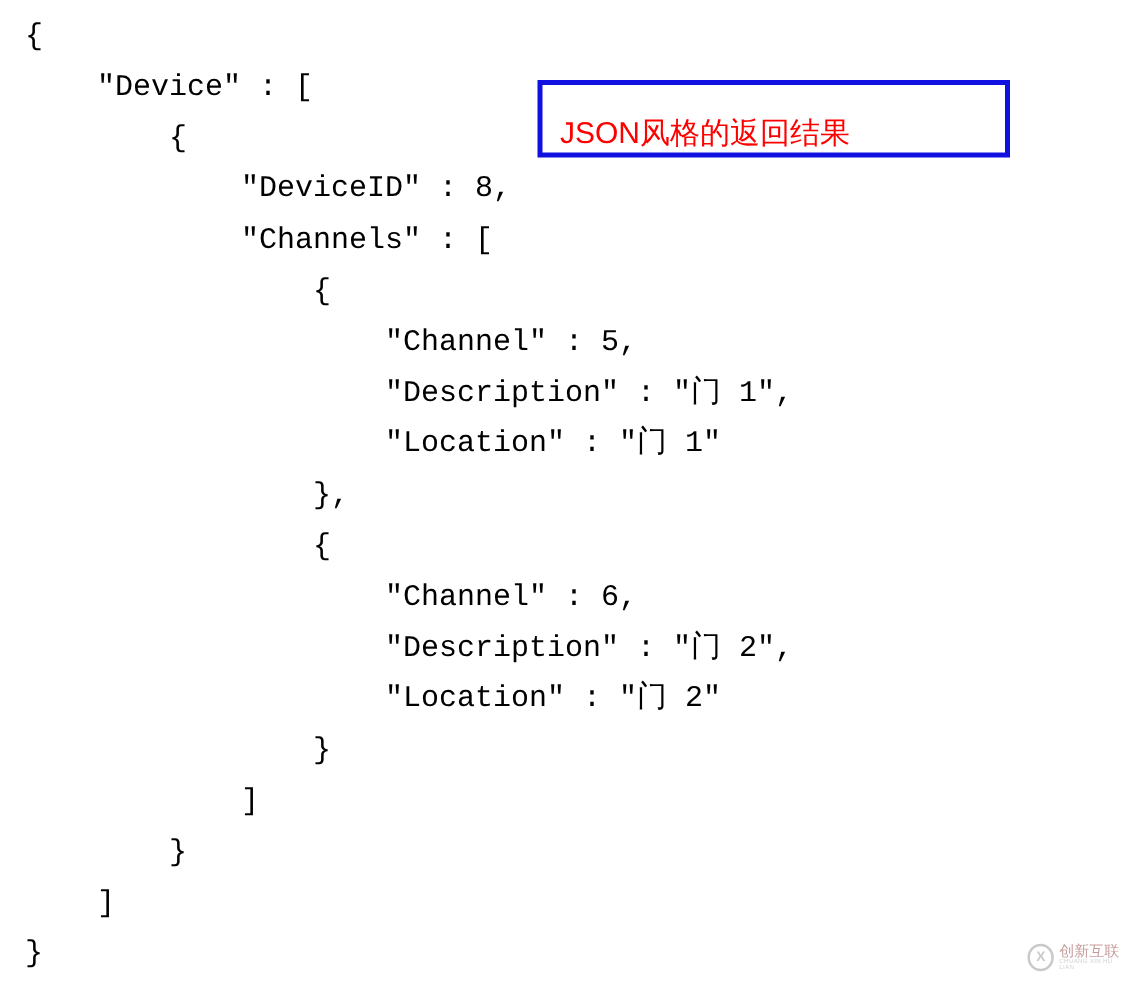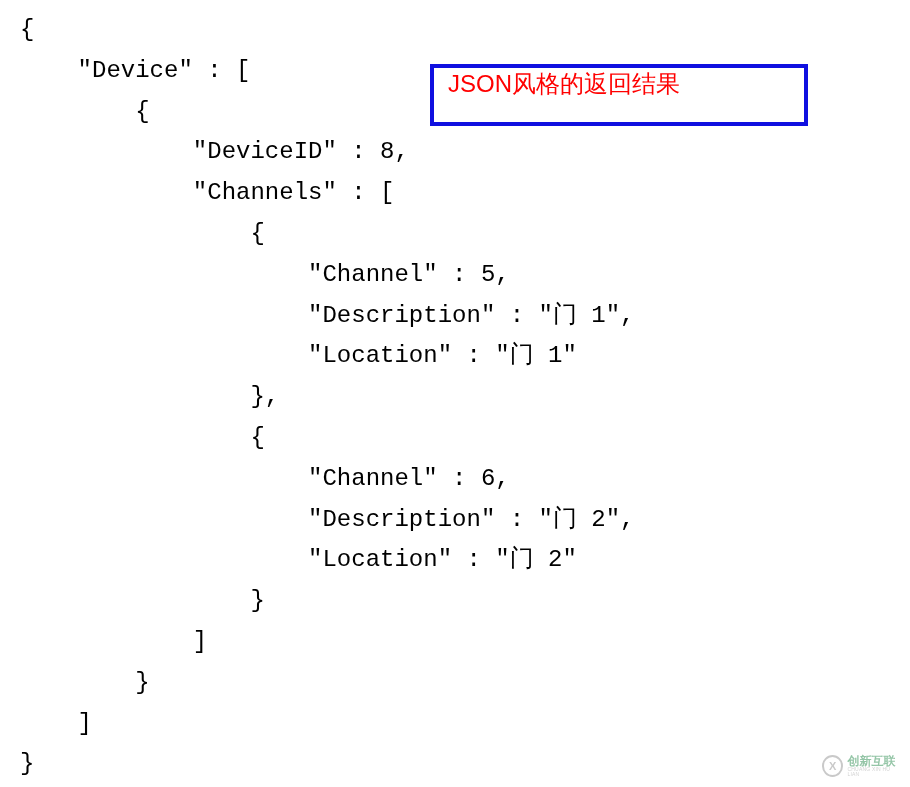--- a/index.html
+++ b/index.html
@@ -24,21 +24,21 @@
     }
     .annotation-box {
       position: absolute;
       top: 64px;
       left: 430px;
       width: 378px;
       height: 62px;
       border: 4px solid #1010e0;
       background: #ffffff;
       display: flex;
-      align-items: flex-start;
+      align-items: flex-end;
       padding-left: 14px;
     }
     .annotation-text {
       color: #ff0000;
       font-family: 'SimSun', 'Microsoft YaHei', sans-serif;
       font-size: 24px;
       font-weight: normal;
     }
     .watermark {
       position: absolute;
@@ -64,23 +64,23 @@
       font-weight: bold;
       font-family: sans-serif;
     }
     .watermark-text {
       display: flex;
       flex-direction: column;
       line-height: 1;
     }
     .watermark-main {
       font-size: 12px;
-      color: #15803d;
+      color: #7f1d1d;
       font-family: 'Microsoft YaHei', sans-serif;
-      font-weight: bold;
+      font-weight: normal;
     }
     .watermark-sub {
       font-size: 5px;
       color: #999;
       font-family: sans-serif;
       letter-spacing: 0.2px;
     }
   </style>
 </head>
 <body>

